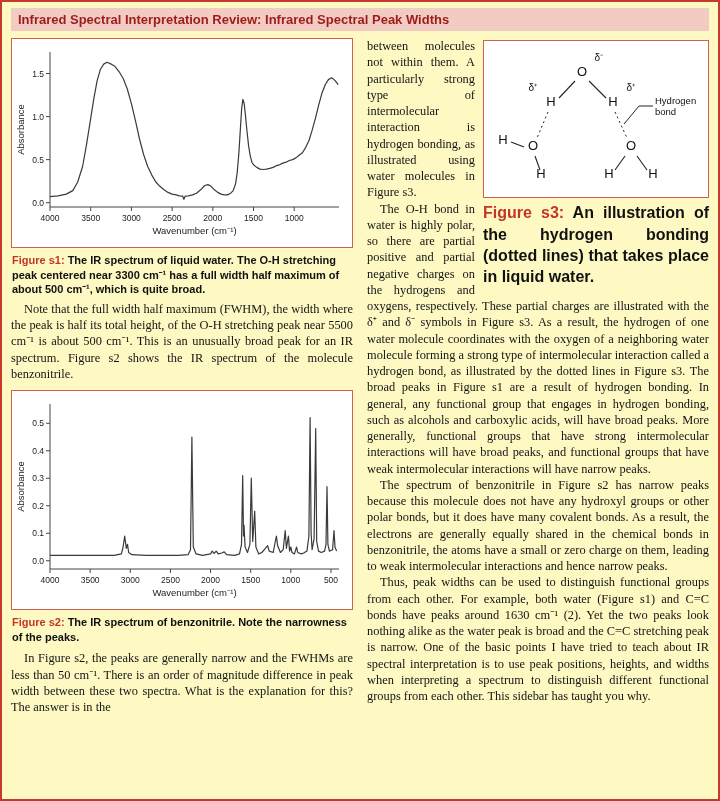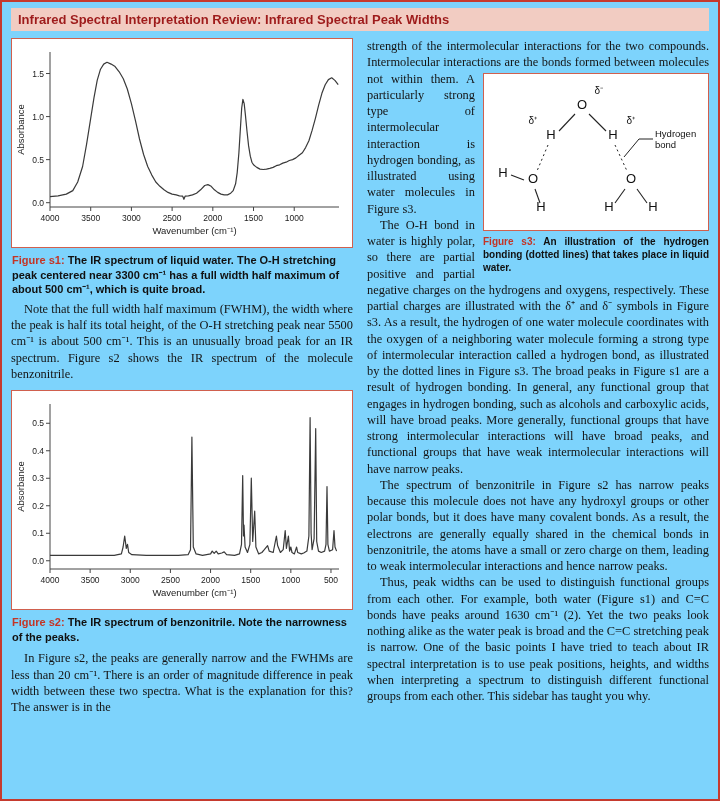--- a/index.html
+++ b/index.html
@@ -1,20 +1,20 @@
 <!DOCTYPE html>
 <html lang="en"><head>
 <meta charset="utf-8">
 <style>
   * { margin:0; padding:0; box-sizing:border-box; }
   html,body { background:#ffffff; }
   .page {
     width:720px; height:801px;
     border:2px solid #c63a2e;
-    background:#7dd3fc;
+    background:#fef9c3;
     padding:6px 9px;
     overflow:hidden;
     font-family:"Liberation Serif", serif;
     color:#1b1b1b;
   }
   .header-bar {
     background:#f2ccc2;
     color:#9e1b1b;
     font-family:"Liberation Sans", sans-serif;
     font-weight:bold;
@@ -51,21 +51,21 @@
   .fig3-float {
     float:right;
     width:226px;
     margin:2px 0 4px 8px;
   }
   .fig3-box {
     border:1px solid #d0604e;
     background:#fff;
     padding:3px;
   }
-  .caption-s3 { font-size:10px; margin:4px 0 0; }
+  .caption-s3 { font-size:16px; margin:4px 0 0; }
   svg text { font-family:"Liberation Sans", sans-serif; }
 </style>
 </head>
 <body>
 
 <div class="page">
 
   <div class="header-bar">
     <span>Infrared Spectral Interpretation Review: Infrared Spectral Peak Widths</span>
   </div>
@@ -143,27 +143,27 @@
             <line x1="32" y1="28.249999999999986" x2="36" y2="28.249999999999986" stroke="#444" stroke-width="1"></line>
             <text x="30" y="31.249999999999986" text-anchor="end" font-size="8.5" fill="#222">0.5</text>
             <text x="180.5" y="201" text-anchor="middle" font-size="9.5" fill="#222">Wavenumber (cm⁻¹)</text>
             <text x="10" y="91.5" text-anchor="middle" font-size="9.5" fill="#222" transform="rotate(-90 10 91.5)">Absorbance</text>
             <polyline points="36.0,160.3 68.1,160.3 100.2,160.3 107.4,158.9 109.1,152.0 110.7,141.0 112.3,153.4 113.5,149.3 114.7,157.5 117.9,159.7 132.3,160.3 164.4,160.3 174.1,159.7 176.5,154.7 177.9,42.0 179.3,152.0 182.1,158.9 188.5,160.3 196.6,158.9 198.2,156.1 200.2,158.3 202.2,156.1 204.2,158.9 207.8,158.0 210.2,156.9 212.6,159.7 220.6,160.3 225.5,158.9 227.5,149.3 228.7,80.5 229.5,141.0 230.0,130.0 231.1,152.0 233.5,157.5 235.9,149.3 237.3,83.2 238.7,146.5 240.7,116.2 241.9,152.0 244.7,158.9 247.9,157.5 250.3,154.7 253.6,150.6 255.2,156.1 259.2,157.5 262.4,141.0 263.6,150.6 266.4,157.5 269.2,154.7 271.2,135.5 272.4,153.4 274.4,141.0 275.6,156.1 276.8,152.0 278.0,157.5 280.4,158.9 282.6,152.0 283.7,157.5 287.3,158.9 289.7,158.0 292.9,156.1 294.9,141.0 296.1,22.7 297.1,138.3 298.1,154.7 300.1,143.7 301.7,33.7 302.7,146.5 304.5,156.1 307.3,157.5 310.6,156.1 312.0,149.3 313.0,91.5 313.9,149.3 315.4,156.1 318.6,154.7 320.0,135.5 321.0,152.0 322.6,156.1" fill="none" stroke="#3a3a3a" stroke-width="1.2" stroke-linejoin="round"></polyline>
           </svg>
       </div>
 
       <p class="caption"><span class="cap-label">Figure s2:</span><span> The IR spectrum of benzonitrile. Note the narrowness of the peaks.</span></p>
 
-      <p class="body-p indent mt6">In Figure s2, the peaks are generally narrow and the FWHMs are less than 20 cm⁻¹. There is an order of magnitude difference in peak width between these two spectra. What is the explanation for this? The answer is in the</p>
+      <p class="body-p indent mt6">In Figure s2, the peaks are generally narrow and the FWHMs are less than 50 cm⁻¹. There is an order of magnitude difference in peak width between these two spectra. What is the explanation for this? The answer is in the</p>
 
     </div>
 
     <div class="col">
 
-      <p class="body-p"><span>strength of the intermolecular interactions for the two compounds. Intermolecular interactions are the bonds formed</span>
+      <p class="body-p">
         <span class="fig3-float">
           <span class="fig3-box" style="display:block">
             <svg width="218" height="146" viewBox="0 0 218 146">
                 <line x1="88" y1="37" x2="72" y2="54" stroke="#222" stroke-width="1.1"></line>
                 <line x1="102" y1="37" x2="119" y2="54" stroke="#222" stroke-width="1.1"></line>
                 <line x1="24" y1="98" x2="37" y2="103" stroke="#222" stroke-width="1.1"></line>
                 <line x1="48" y1="112" x2="53" y2="126" stroke="#222" stroke-width="1.1"></line>
                 <line x1="138" y1="112" x2="128" y2="126" stroke="#222" stroke-width="1.1"></line>
                 <line x1="150" y1="112" x2="160" y2="126" stroke="#222" stroke-width="1.1"></line>
                 <line x1="61" y1="68" x2="50" y2="94" stroke="#222" stroke-width="1" stroke-dasharray="2 3"></line>

